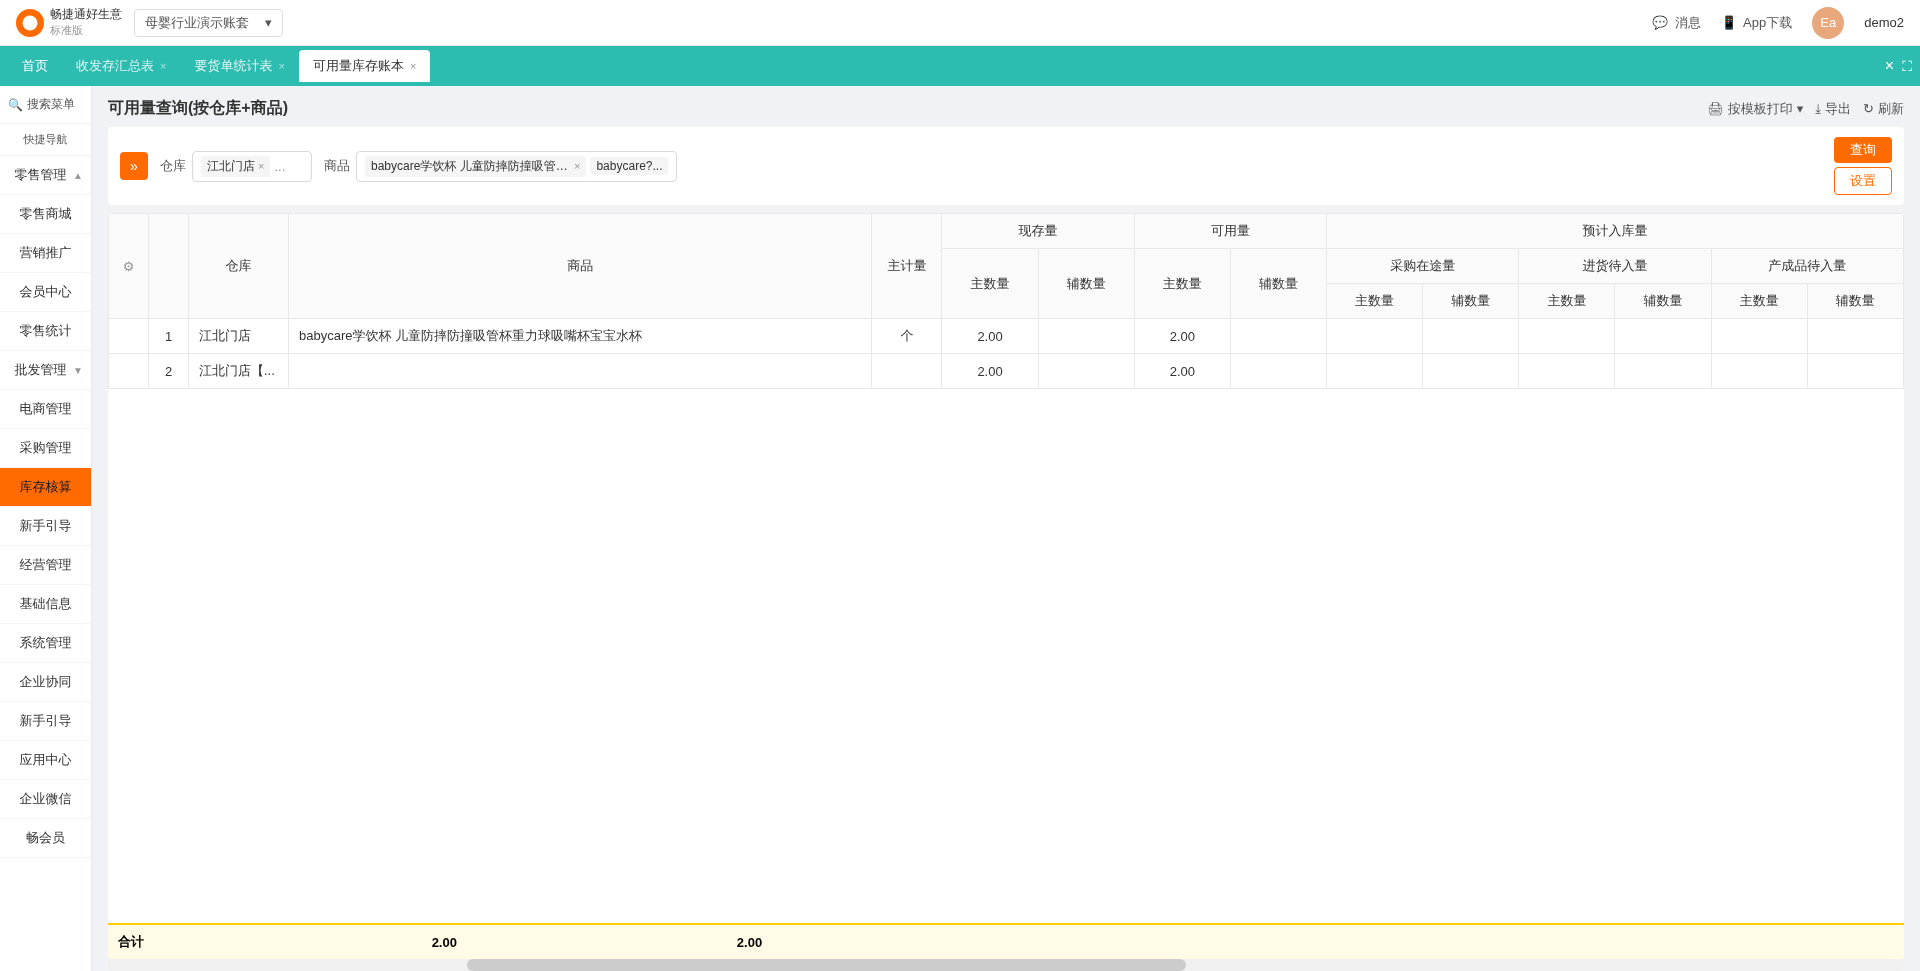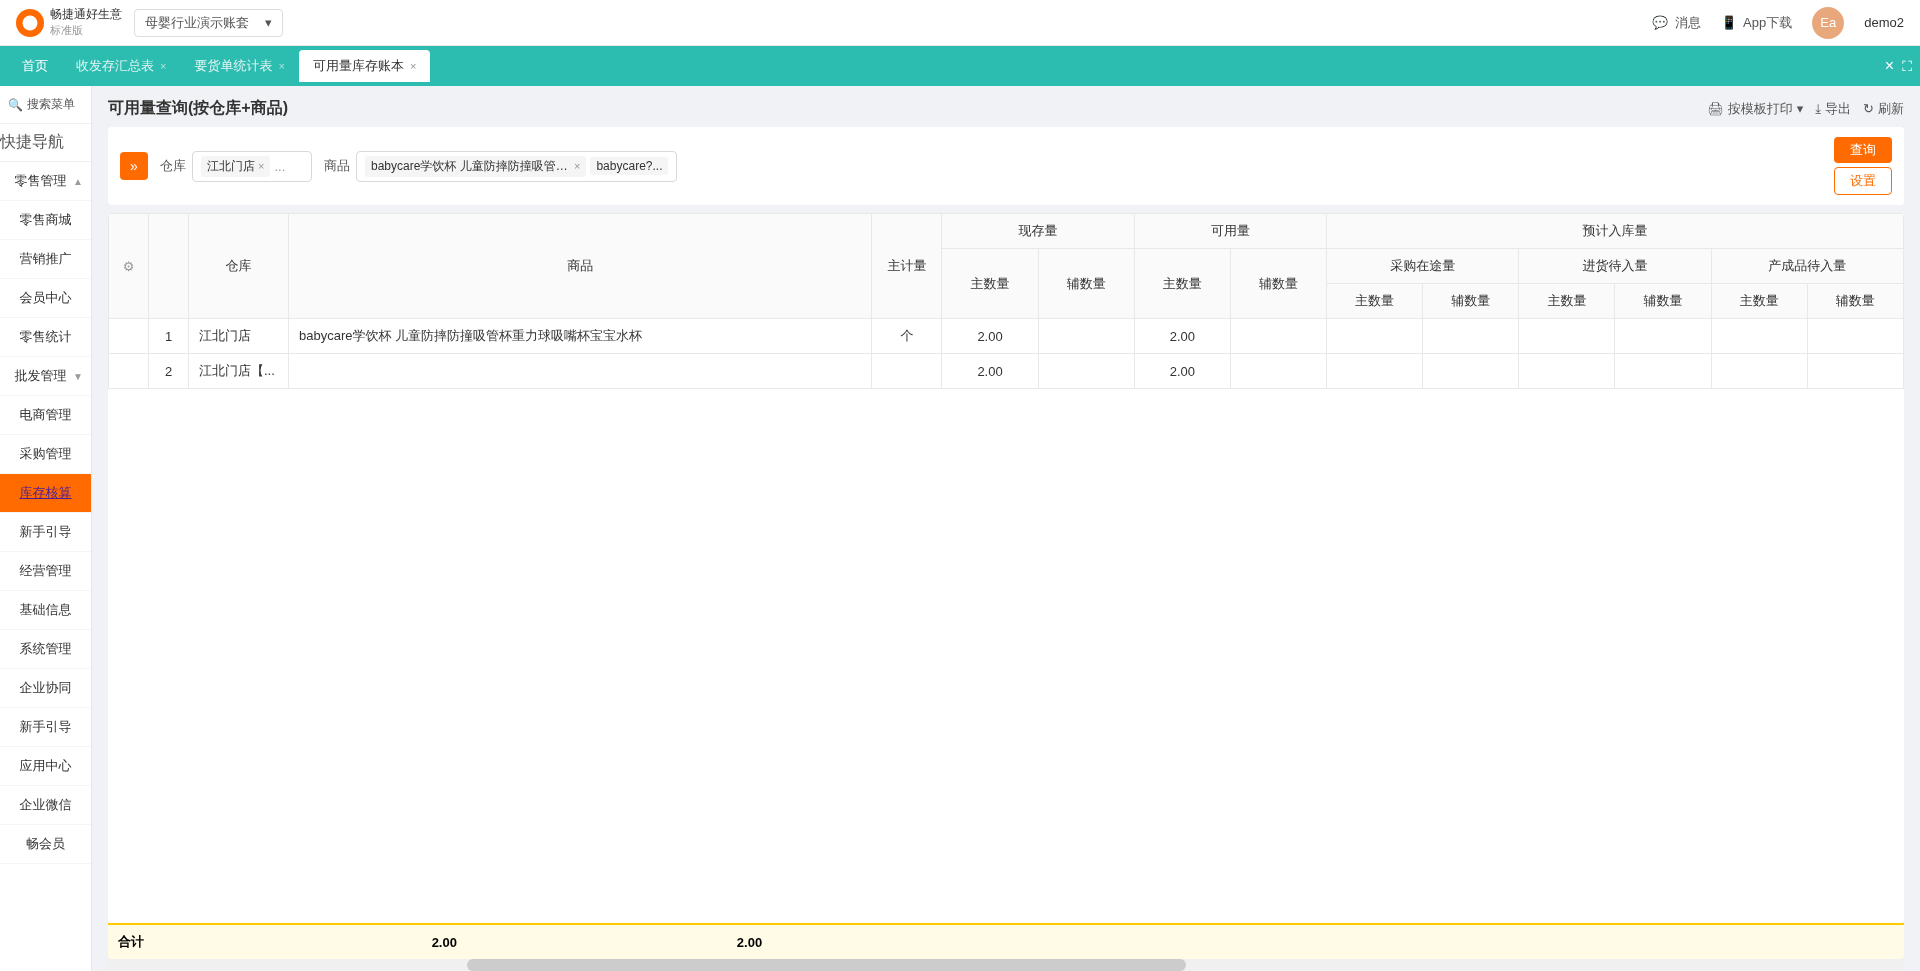--- a/index.html
+++ b/index.html
@@ -60,32 +60,32 @@
     
     .sidebar {
       width: 92px;
       background: #fff;
       border-right: 1px solid #e8e8e8;
       display: flex;
       flex-direction: column;
       overflow-y: auto;
     }
     .sidebar-search { padding: 10px 8px; font-size: 12px; color: #555; border-bottom: 1px solid #f0f0f0; cursor: pointer; display: flex; align-items: center; gap: 4px; }
-    .sidebar-nav { padding: 8px 0; font-size: 16px; color: #555; border-bottom: 1px solid #f0f0f0; cursor: pointer; text-align: left; }
+    .sidebar-nav { padding: 8px 0; font-size: 11px; color: #555; border-bottom: 1px solid #f0f0f0; cursor: pointer; text-align: center; }
     .sidebar-item {
       padding: 10px 8px;
       font-size: 13px;
       color: #333;
       cursor: pointer;
       display: flex;
       align-items: center;
       justify-content: space-between;
       border-bottom: 1px solid #f5f5f5;
     }
-    .sidebar-item.active { background: #ff6b00; color: #4c1d95; text-decoration: underline; }
+    .sidebar-item.active { background: #ff6b00; color: #0f172a; }
     .sidebar-item-text { flex: 1; text-align: center; }
     .arrow-icon { font-size: 10px; color: #999; }
 
     
     .content-area {
       flex: 1;
       overflow: hidden;
       display: flex;
       flex-direction: column;
       background: #f0f2f5;

